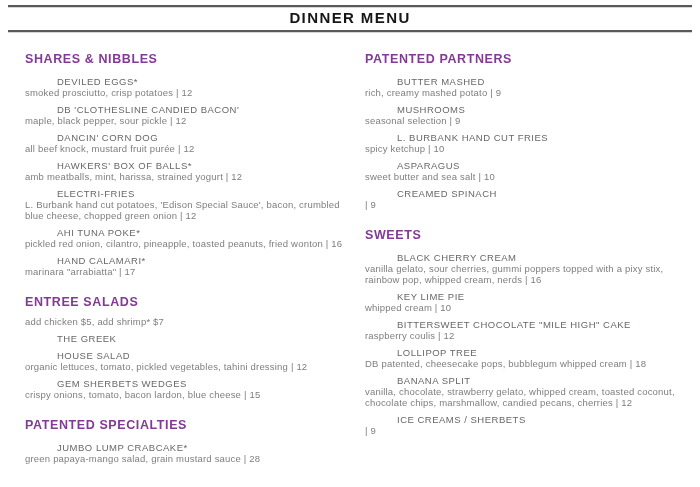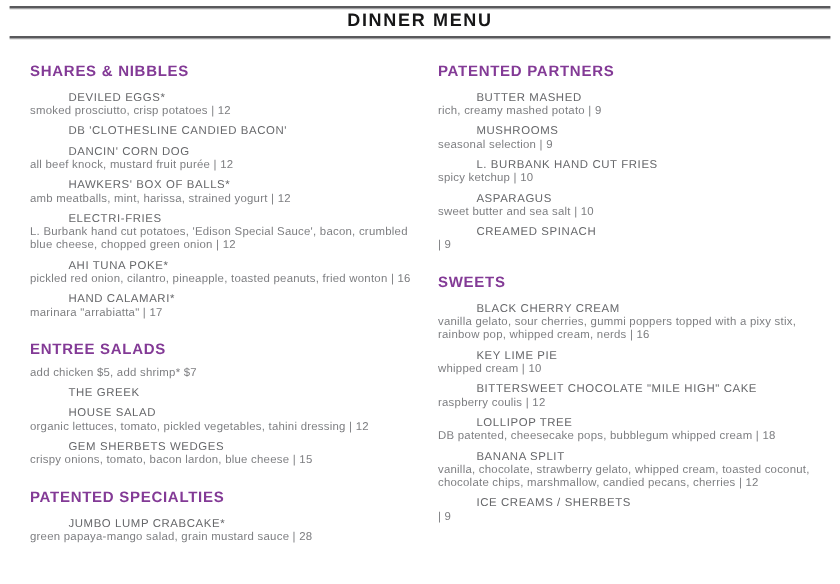--- a/index.html
+++ b/index.html
@@ -85,20 +85,21 @@
 
   <div class="menu-col menu-col-left">
       <section class="menu-section">
         <h2 class="section-title">SHARES &amp; NIBBLES</h2>
         <div class="menu-item">
           <div class="item-name">DEVILED EGGS*</div>
           <div class="item-desc">smoked prosciutto, crisp potatoes | 12</div>
         </div>
         <div class="menu-item">
           <div class="item-name">DB 'CLOTHESLINE CANDIED BACON'</div>
+          <div class="item-desc">maple, black pepper, sour pickle | 12</div>
         </div>
         <div class="menu-item">
           <div class="item-name">DANCIN' CORN DOG</div>
           <div class="item-desc">all beef knock, mustard fruit purée | 12</div>
         </div>
         <div class="menu-item">
           <div class="item-name">HAWKERS' BOX OF BALLS*</div>
           <div class="item-desc">amb meatballs, mint, harissa, strained yogurt | 12</div>
         </div>
         <div class="menu-item">

